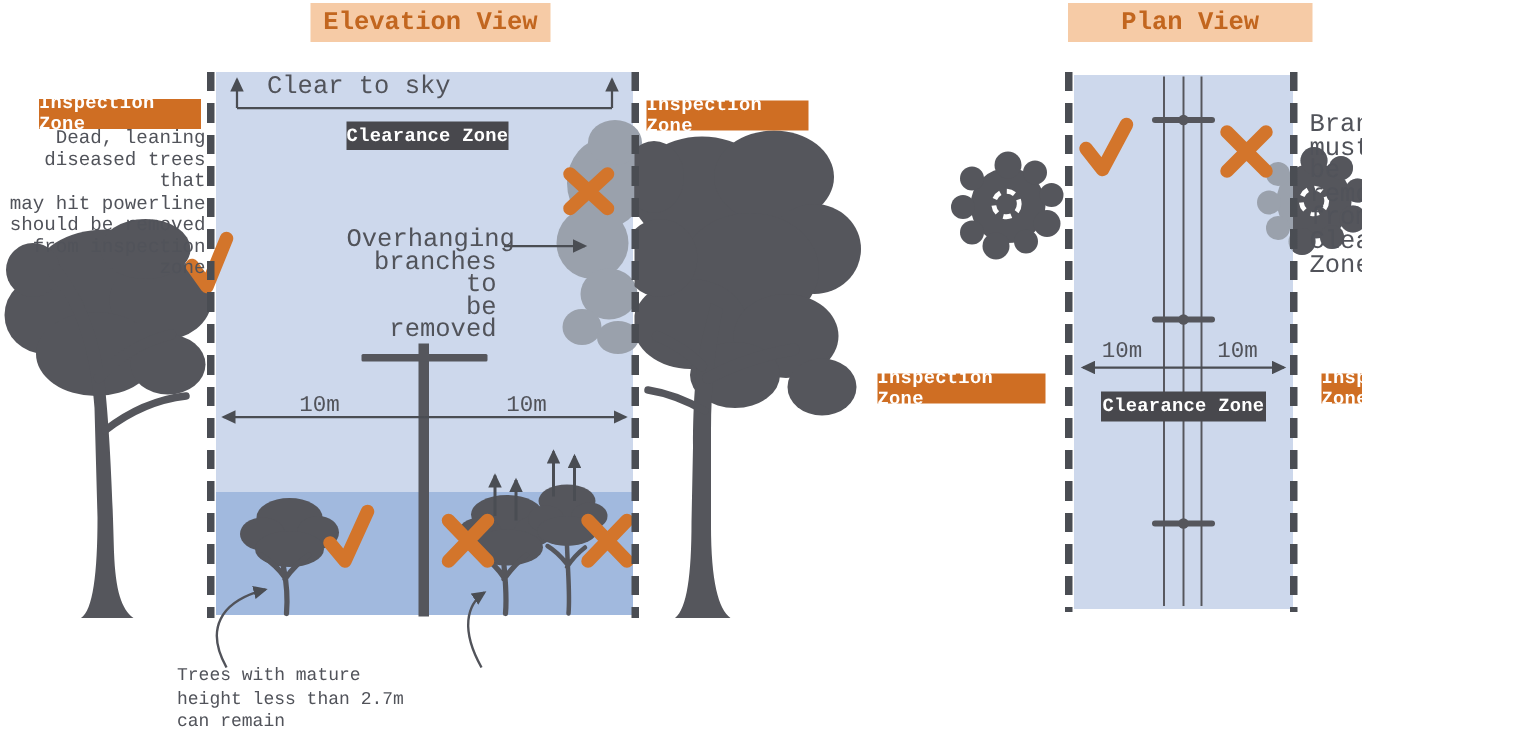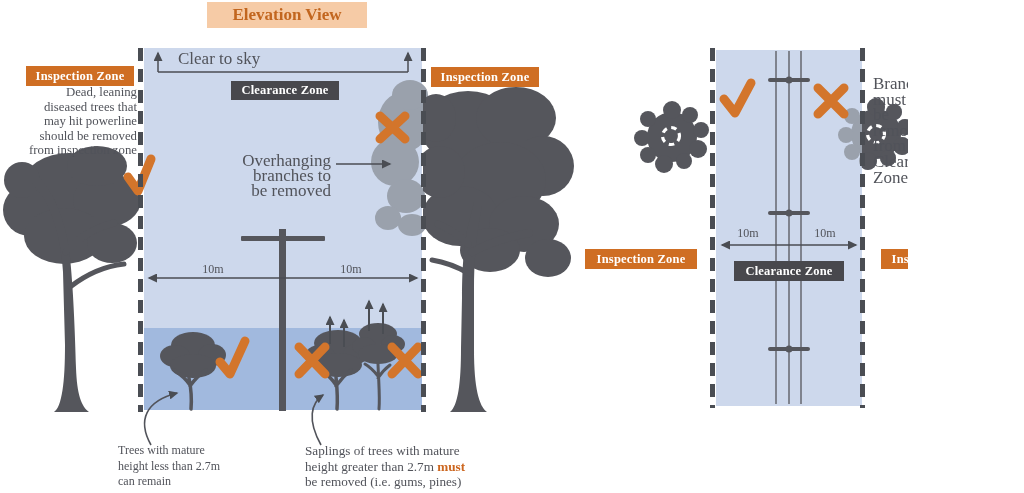--- a/index.html
+++ b/index.html
@@ -1,19 +1,19 @@
 <!DOCTYPE html>
 <html><head>
 <meta charset="utf-8">
 <style>
   * { margin:0; padding:0; box-sizing:border-box; }
   body { background:#fff; }
   .canvas {
     position:relative; width:908px; height:493px; background:#ffffff;
-    font-family:Liberation Serif, serif; overflow:hidden;
+    font-family:Liberation Mono, monospace; overflow:hidden;
   }
   .zone  { position:absolute; background:#cdd8ec; z-index:1; }
   .band  { position:absolute; background:#a1b9de; z-index:2; }
   .gfx   { position:absolute; left:0; top:0; z-index:3; }
   .vborder {
     position:absolute; width:5px; z-index:5;
     background:repeating-linear-gradient(to bottom, #4a4d53 0 13px, transparent 13px 21px);
   }
   .hdr {
     position:absolute; z-index:6; background:#f6cba6; color:#c2661f;
@@ -29,21 +29,21 @@
     font-weight:bold; font-size:12.5px; letter-spacing:.2px;
     display:flex; align-items:center; justify-content:center;
   }
   .note {
     position:absolute; z-index:6; color:#51535a; font-size:17px;
     line-height:15.6px; white-space:pre-line;
   }
   .note.small { font-size:12.8px; line-height:14.5px; }
   .note.right { text-align:right;margin-top:12px; }
   .dim {
-    position:absolute; z-index:6; color:#51535a; font-size:12px;
+    position:absolute; z-index:6; color:#51535a; font-size:15px;
     width:40px; text-align:center;
   }
   .em { color:#cc661f; font-weight:bold; }
 </style>
 </head>
 <body>
 
 <div class="canvas">
 
   <div class="zone" style="left:144px; top:48px; width:278px; height:362px;"></div>
@@ -238,41 +238,39 @@
       <path d="M818,88 L844,114 M844,88 L818,114" stroke="#d3752b" stroke-width="9" fill="none" stroke-linecap="round"></path>
     </g>
   </svg>
 
   <div class="vborder" style="left:138px; top:48px; height:364px;"></div>
   <div class="vborder" style="left:421px; top:48px; height:364px;"></div>
   <div class="vborder" style="left:710px; top:48px; height:360px;"></div>
   <div class="vborder" style="left:860px; top:48px; height:360px;"></div>
 
   <div class="hdr" style="left:207px; top:2px; width:160px; height:26px;">Elevation View</div>
+  <div class="hdr" style="left:712px; top:2px; width:163px; height:26px;">Plan View</div>
 
   <div class="orange-box" style="left:26px; top:51px; width:108px; height:20px;">Inspection Zone</div>
   <div class="orange-box" style="left:431px; top:52px; width:108px; height:20px;">Inspection Zone</div>
   <div class="dark-box" style="left:231px; top:81px; width:108px; height:19px;">Clearance Zone</div>
   <div class="note small right" style="left:4px; top:73px; width:133px;">Dead, leaning
 diseased trees that
 may hit powerline
 should be removed
 from inspection zone</div>
   <div class="note" style="left:178px; top:51px;">Clear to sky</div>
   <div class="note right" style="left:231px; top:141px; width:100px; line-height:15px;">Overhanging
 branches to
 be removed</div>
   <div class="dim" style="left:193px; top:262px;">10m</div>
   <div class="dim" style="left:331px; top:262px;">10m</div>
   <div class="note" style="left:118px; top:443px; font-size:12px;">Trees with mature
 height less than 2.7m
 can remain</div>
-  <div class="note" style="left:305px; top:443px; font-size:13.2px;"><span>Saplings of trees with mature
-height greater than 2.7m </span><span class="em">must</span><span>
-be removed (i.e. gums, pines)</span></div>
 
   <div class="orange-box" style="left:585px; top:234px; width:112px; height:20px;">Inspection Zone</div>
   <div class="orange-box" style="left:881px; top:234px; width:110px; height:20px;">Inspection Zone</div>
   <div class="dark-box" style="left:734px; top:261px; width:110px; height:20px;">Clearance Zone</div>
   <div class="note" style="left:873px; top:76px;">Branches must
 be removed from
 Clearance Zone</div>
   <div class="dim" style="left:728px; top:226px;">10m</div>
   <div class="dim" style="left:805px; top:226px;">10m</div>
 

